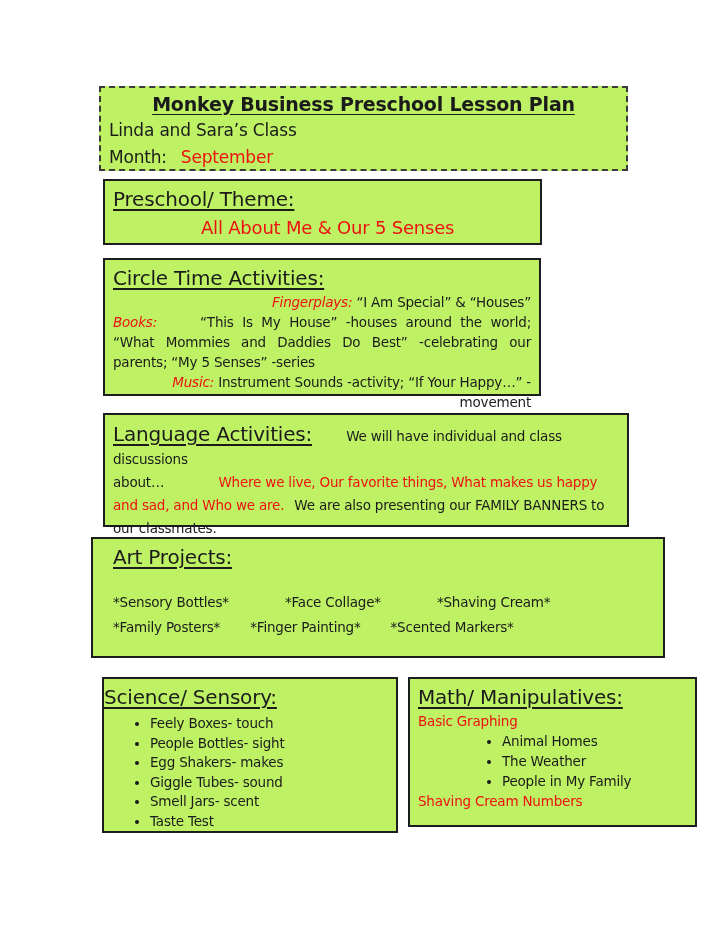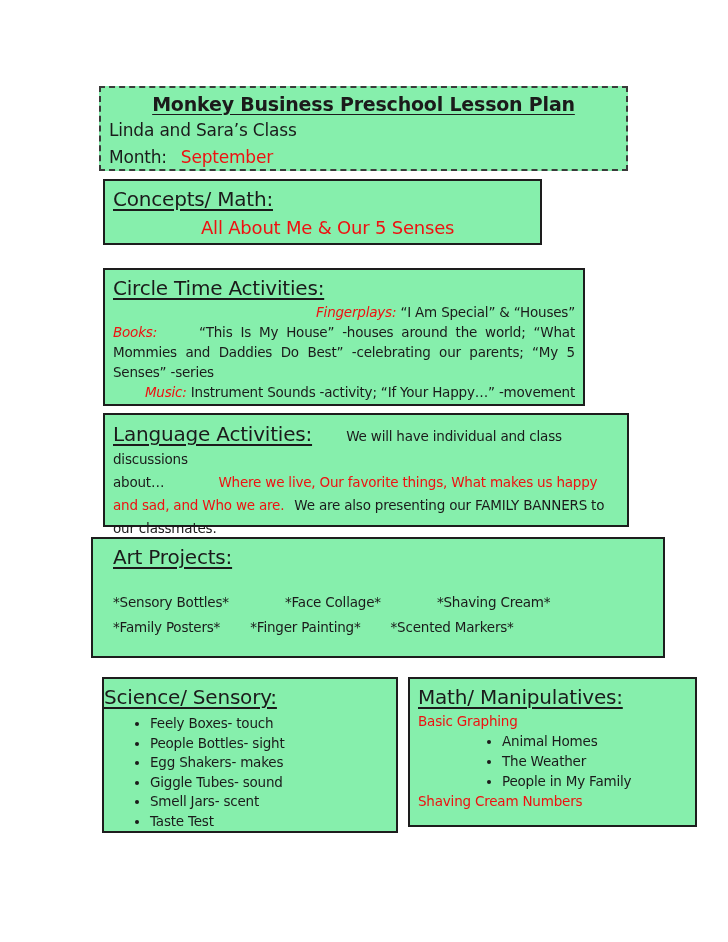--- a/index.html
+++ b/index.html
@@ -1,21 +1,21 @@
 <!DOCTYPE html>
 <html><head>
 <meta charset="utf-8">
 <style>
   html,body{margin:0;padding:0;background:#ffffff;}
   body{
     width:728px;height:942px;position:relative;overflow:hidden;
     font-family:"DejaVu Sans","Liberation Sans",sans-serif;
     color:#1b1b1b;-webkit-font-smoothing:antialiased;
   }
-  .box{position:absolute;box-sizing:border-box;background:#86efac;border:2px solid #1d1d1d;}
+  .box{position:absolute;box-sizing:border-box;background:#bef264;border:2px solid #1d1d1d;}
   .red{color:#ee1111;}
   .lbl{color:#ee1111;font-style:italic;}
   .sec-h{
     font-size:20px;line-height:27px;text-decoration:underline;
     text-underline-offset:3px;letter-spacing:-0.2px;white-space:nowrap;
   }
   .body-txt{font-size:13.5px;line-height:20px;letter-spacing:-0.2px;}
 
   
   #header-box{
@@ -27,21 +27,21 @@
     text-decoration:underline;text-underline-offset:3px;letter-spacing:-0.2px;
   }
   .hdr-line{font-size:17px;line-height:27px;letter-spacing:-0.2px;}
   .month-val{margin-left:14px;}
 
   
   #concepts-box{left:103px;top:179px;width:439px;height:66px;padding:5px 8px;}
   .concepts-val{font-size:18px;line-height:24px;padding-left:88px;margin-top:3px;letter-spacing:-0.2px;}
 
   
-  #circle-box{left:103px;top:268px;width:482px;height:138px;padding:5px 8px;}
+  #circle-box{left:103px;top:258px;width:438px;height:138px;padding:5px 8px;}
   #circle-box p{margin:0;text-align:right;}
   #circle-box .justify{text-align:justify;}
 
   
   #language-box{left:103px;top:413px;width:526px;height:114px;padding:6px 8px;}
   #language-box p{margin:0;font-size:13.5px;line-height:23px;letter-spacing:-0.2px;}
   #language-box .sec-h{font-size:20px;}
   .sp{display:inline-block;height:1px;}
   .sp1{width:26px;}
   .sp2{width:46px;}
@@ -73,21 +73,21 @@
 
   <section id="header-box" class="box">
     <div class="doc-title">Monkey Business Preschool Lesson Plan</div>
     <div class="hdr-line">Linda and Sara’s Class</div>
     <div class="hdr-line">
       <span>Month:</span><span class="red month-val">September</span>
     </div>
   </section>
 
   <section id="concepts-box" class="box">
-    <div class="sec-h">Concepts/ Math:</div>
+    <div class="sec-h">Preschool/ Theme:</div>
     <div class="concepts-val red">All About Me &amp; Our 5 Senses</div>
   </section>
 
   <section id="circle-box" class="box">
     <div class="sec-h">Circle Time Activities:</div>
     <p class="body-txt">
       <span class="lbl">Fingerplays:</span>
       <span>“I Am Special” &amp; “Houses”</span>
     </p>
     <p class="body-txt justify">

